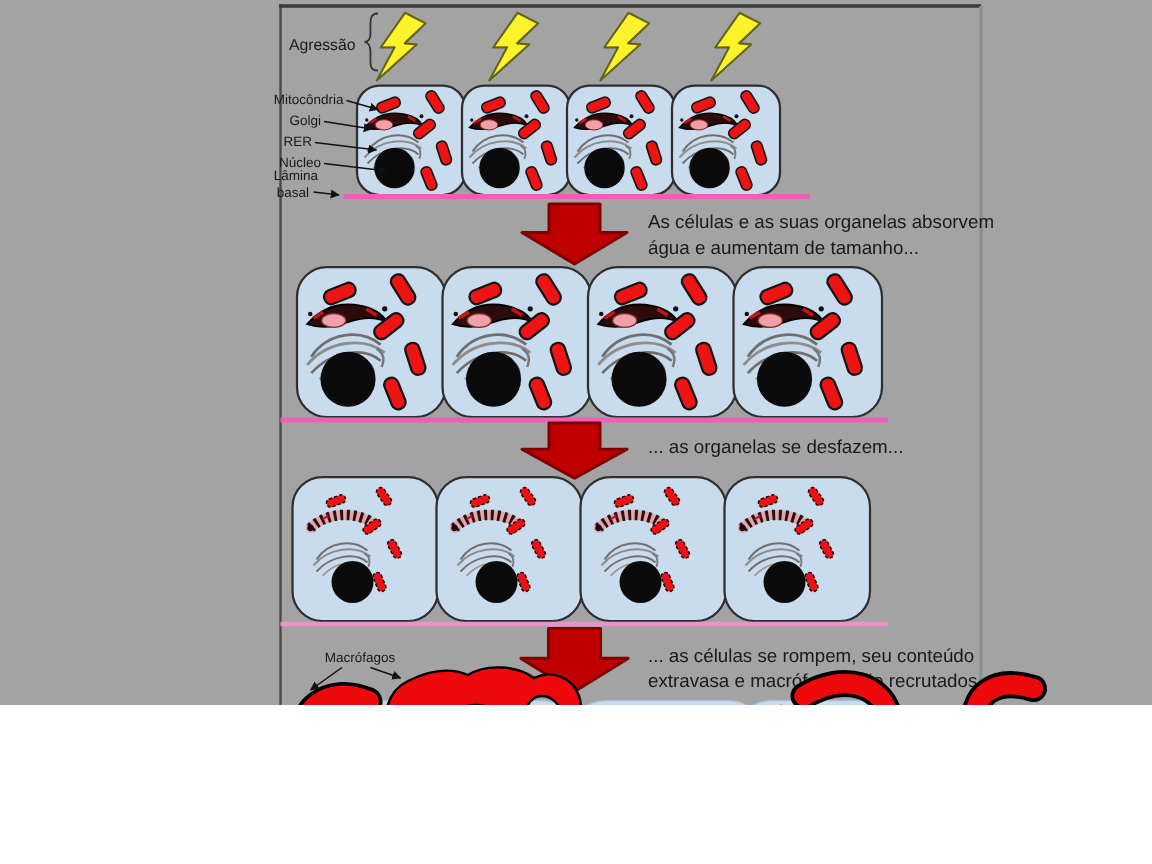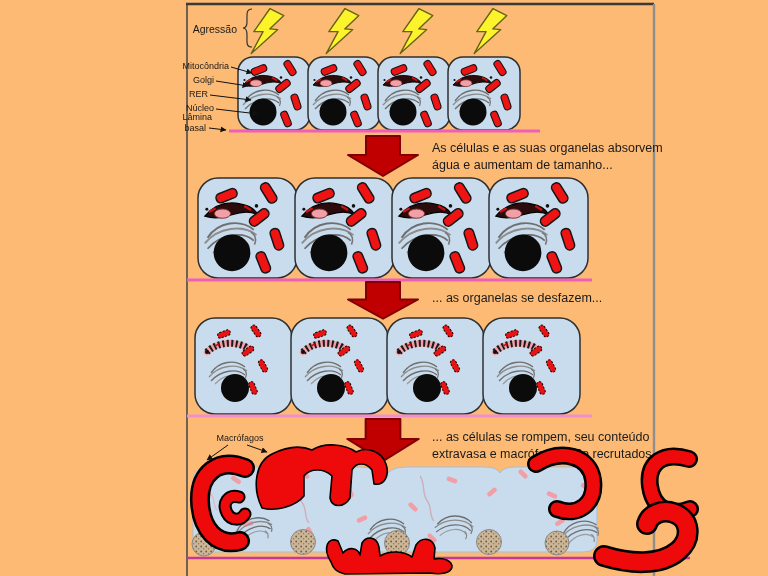--- a/index.html
+++ b/index.html
@@ -1,16 +1,16 @@
 <!DOCTYPE html>
 <html><head>
 <meta charset="utf-8">
 <style>
   html,body{margin:0;padding:0;background:#ffffff;}
-  .canvas{position:relative;width:768px;height:576px;background:#fdba74;overflow:hidden;
+  .canvas{position:relative;width:768px;height:470px;background:#a3a3a3;overflow:hidden;
           font-family:"Liberation Sans",sans-serif;}
   svg{position:absolute;left:0;top:0;}
   text{fill:#1a1a1a;}
   .lbl-small{font-size:9px;}
   .lbl-agg{font-size:10.5px;}
   .step-text{font-size:12.5px;}
 </style>
 </head>
 <body>
 

